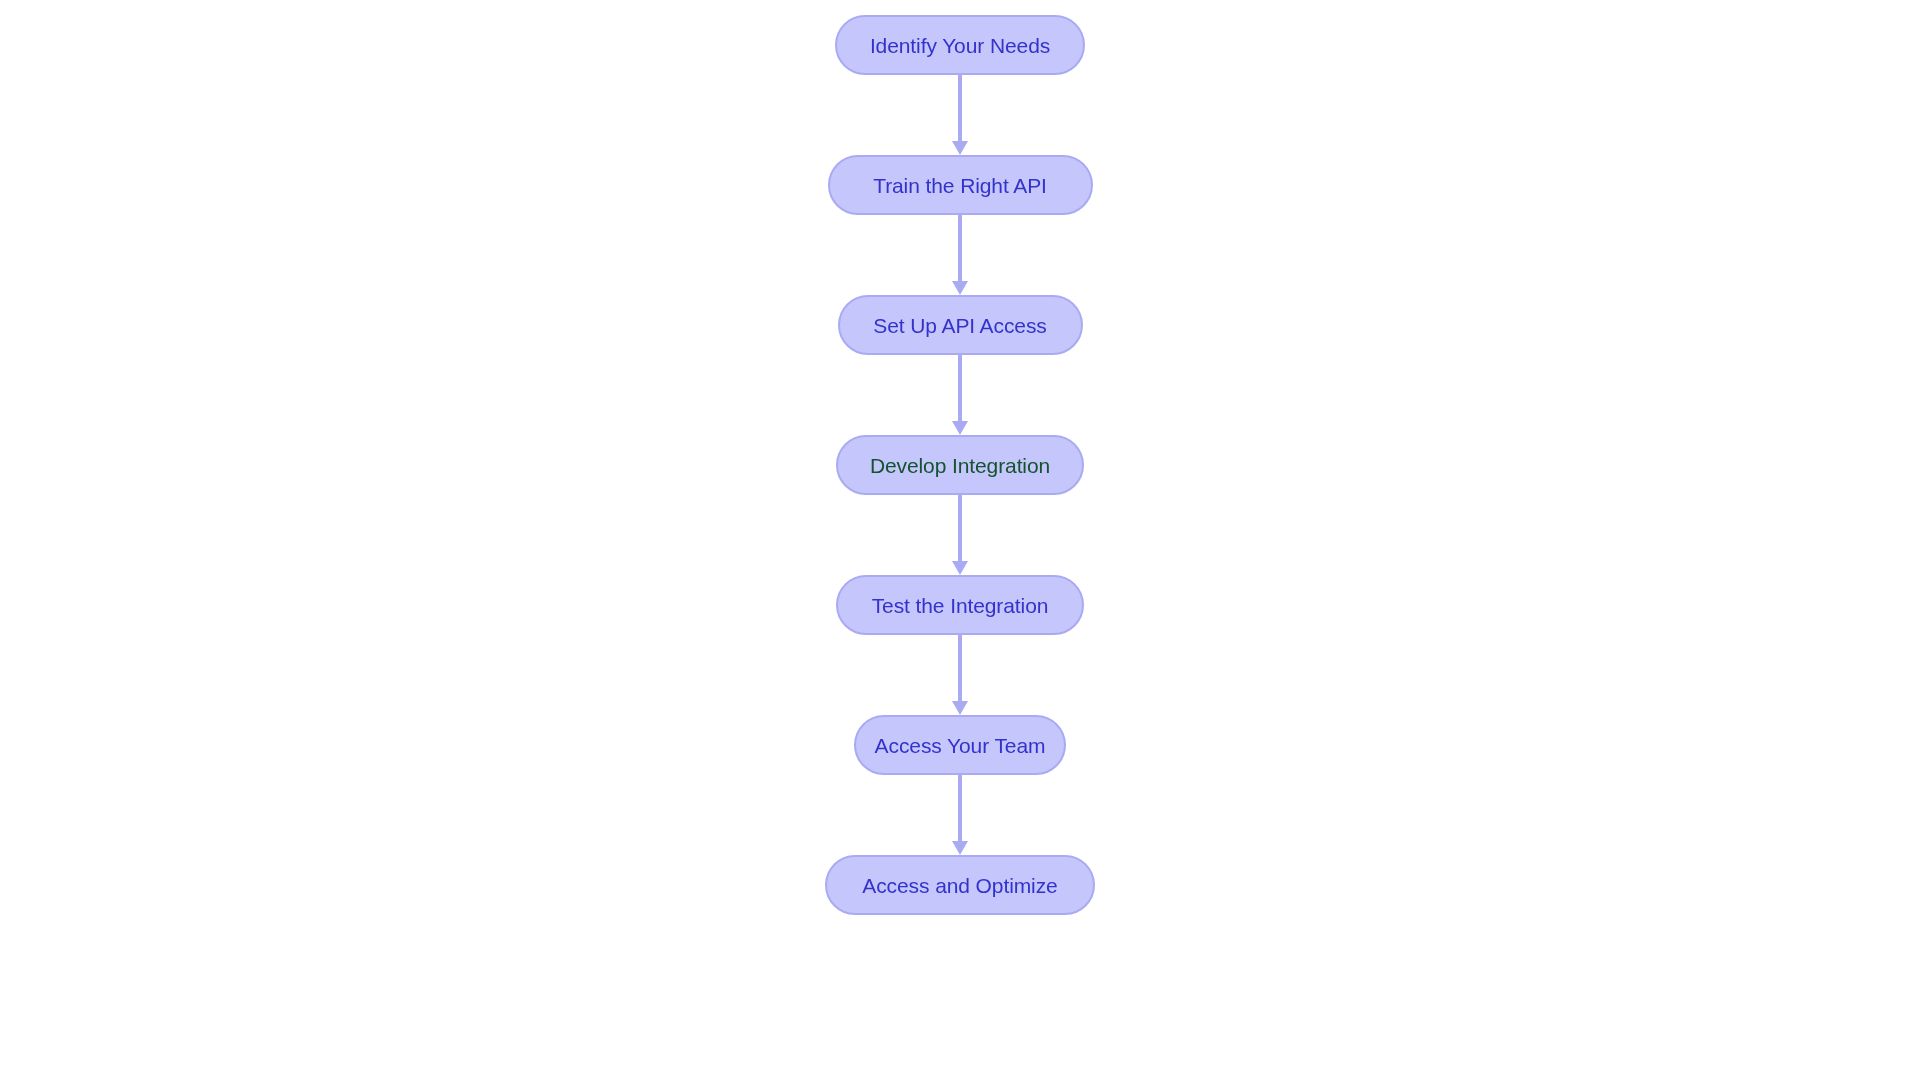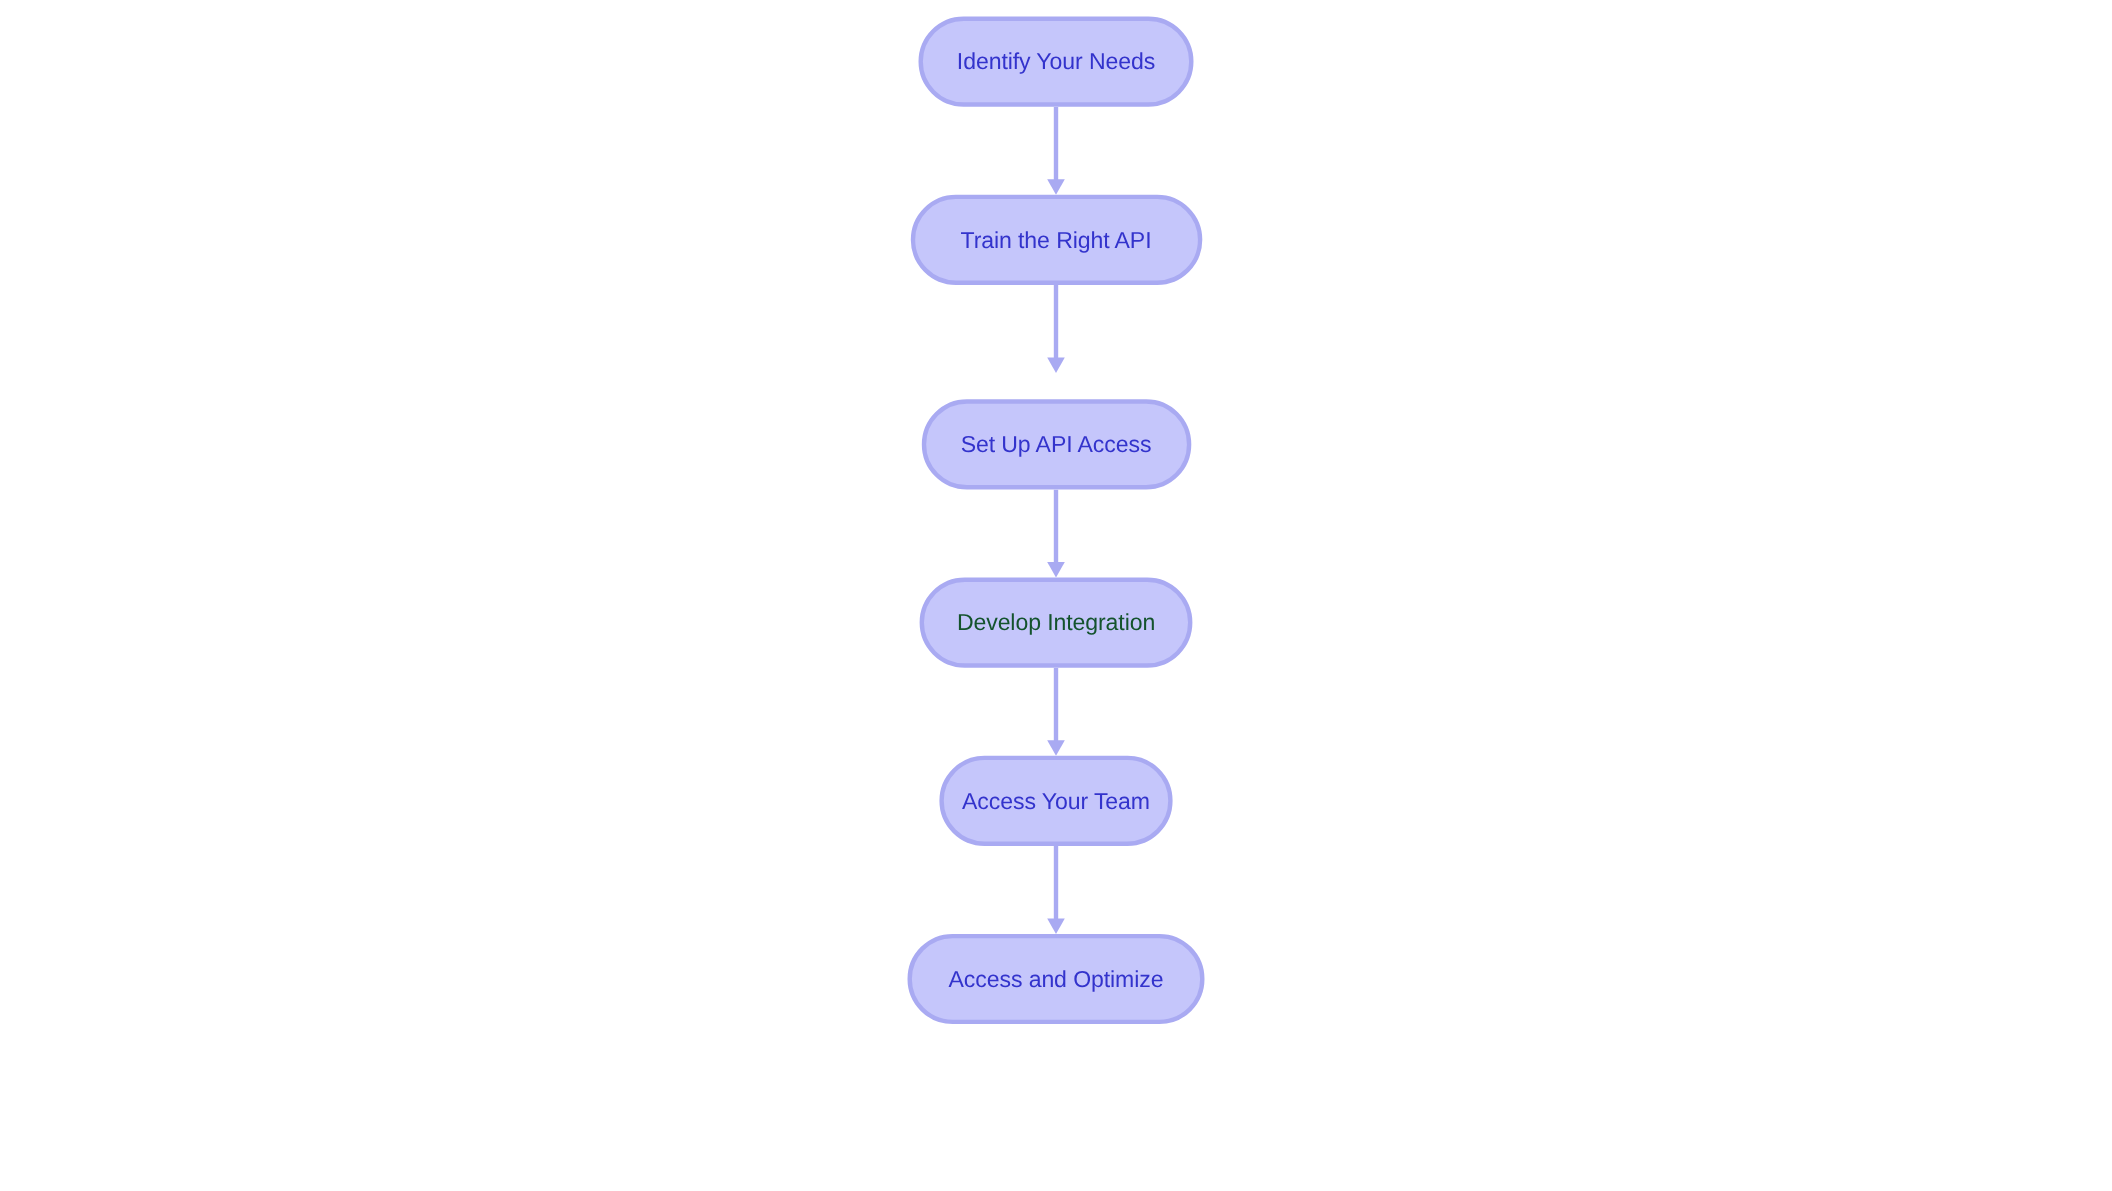--- a/index.html
+++ b/index.html
@@ -34,24 +34,24 @@
   }
 
   .flow-step {
     display: flex;
     flex-direction: column;
     align-items: center;
   }
 
   .node {
     box-sizing: border-box;
-    height: 82px;
+    height: 60px;
     border-radius: 41px;
     background: #c5c6fb;
-    border: 4px solid #ec4899;
+    border: 2px solid #ec4899;
     display: flex;
     align-items: center;
     justify-content: center;
     padding: 16px 30px;
   }
 
   .node-label {
     color: #3333cc;
     font-size: 21px;
     font-family: "Liberation Sans", sans-serif;
@@ -86,39 +86,48 @@
     <div class="node" style="width: 265px; background: rgb(197, 198, 251); border-color: rgb(169, 170, 242);">
       <span class="node-label" style="color: rgb(51, 51, 204);">Train the Right API</span>
     </div>
     <svg class="connector" viewBox="0 0 20 80" xmlns="http://www.w3.org/2000/svg" preserveAspectRatio="none">
       <line class="conn-line" x1="10" y1="0" x2="10" y2="68" stroke-width="4" stroke="#a9aaf2"></line>
       <polygon class="conn-head" points="2,66 18,66 10,80" fill="#a9aaf2"></polygon>
     </svg>
   </div>
 
   <div class="flow-step">
-    <div class="node" style="width: 245px; background: rgb(197, 198, 251); border-color: rgb(169, 170, 242); margin-top: 24px;">
+    <div class="node" style="width: 245px; background: rgb(197, 198, 251); border-color: rgb(169, 170, 242);">
       <span class="node-label" style="color: rgb(51, 51, 204);">Set Up API Access</span>
     </div>
     <svg class="connector" viewBox="0 0 20 80" xmlns="http://www.w3.org/2000/svg" preserveAspectRatio="none">
       <line class="conn-line" x1="10" y1="0" x2="10" y2="68" stroke-width="4" stroke="#a9aaf2"></line>
       <polygon class="conn-head" points="2,66 18,66 10,80" fill="#a9aaf2"></polygon>
     </svg>
   </div>
 
   <div class="flow-step">
     <div class="node" style="width: 248px; background: rgb(197, 198, 251); border-color: rgb(169, 170, 242);">
       <span class="node-label" style="color: #14532d;">Develop Integration</span>
     </div>
     <svg class="connector" viewBox="0 0 20 80" xmlns="http://www.w3.org/2000/svg" preserveAspectRatio="none">
       <line class="conn-line" x1="10" y1="0" x2="10" y2="68" stroke-width="4" stroke="#a9aaf2"></line>
       <polygon class="conn-head" points="2,66 18,66 10,80" fill="#a9aaf2"></polygon>
     </svg>
   </div>
 
+  <div class="flow-step">
+    <div class="node" style="width: 248px; background: rgb(197, 198, 251); border-color: rgb(169, 170, 242);">
+      <span class="node-label" style="color: rgb(51, 51, 204);">Test the Integration</span>
+    </div>
+    <svg class="connector" viewBox="0 0 20 80" xmlns="http://www.w3.org/2000/svg" preserveAspectRatio="none">
+      <line class="conn-line" x1="10" y1="0" x2="10" y2="68" stroke-width="4" stroke="#a9aaf2"></line>
+      <polygon class="conn-head" points="2,66 18,66 10,80" fill="#a9aaf2"></polygon>
+    </svg>
+  </div>
 
   <div class="flow-step">
     <div class="node" style="width: 212px; background: rgb(197, 198, 251); border-color: rgb(169, 170, 242);">
       <span class="node-label" style="color: rgb(51, 51, 204);">Access Your Team</span>
     </div>
     <svg class="connector" viewBox="0 0 20 80" xmlns="http://www.w3.org/2000/svg" preserveAspectRatio="none">
       <line class="conn-line" x1="10" y1="0" x2="10" y2="68" stroke-width="4" stroke="#a9aaf2"></line>
       <polygon class="conn-head" points="2,66 18,66 10,80" fill="#a9aaf2"></polygon>
     </svg>
   </div>

